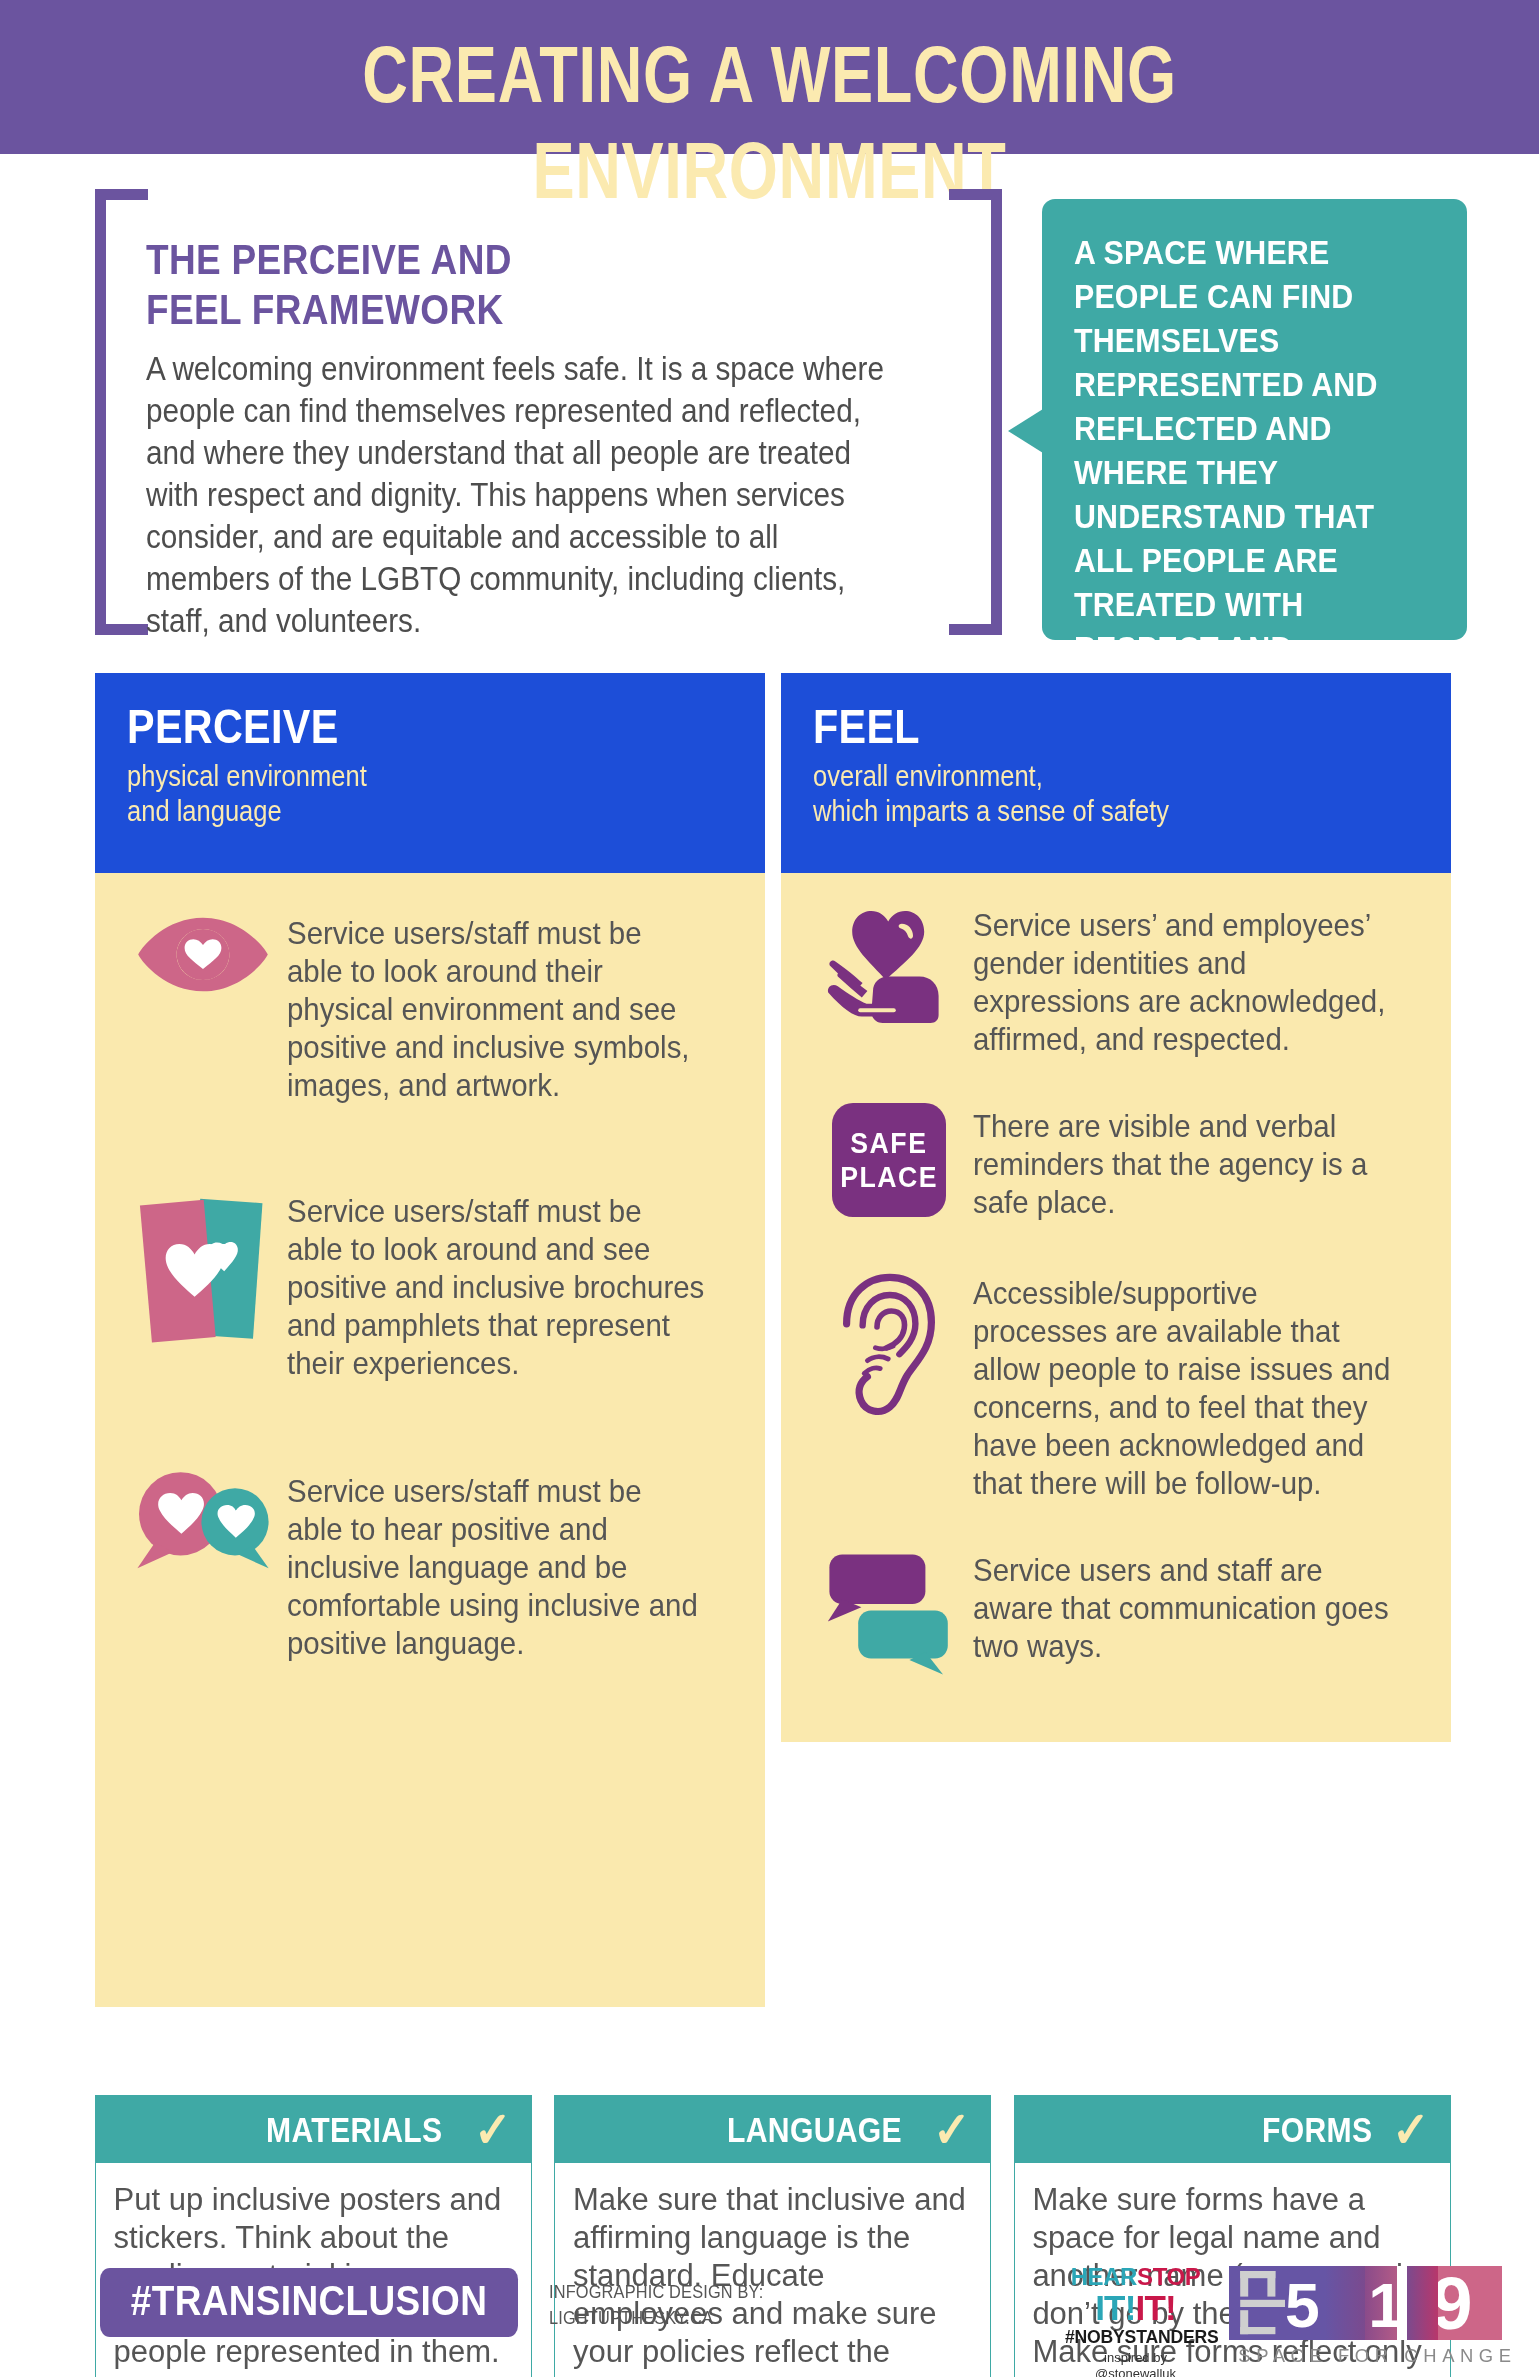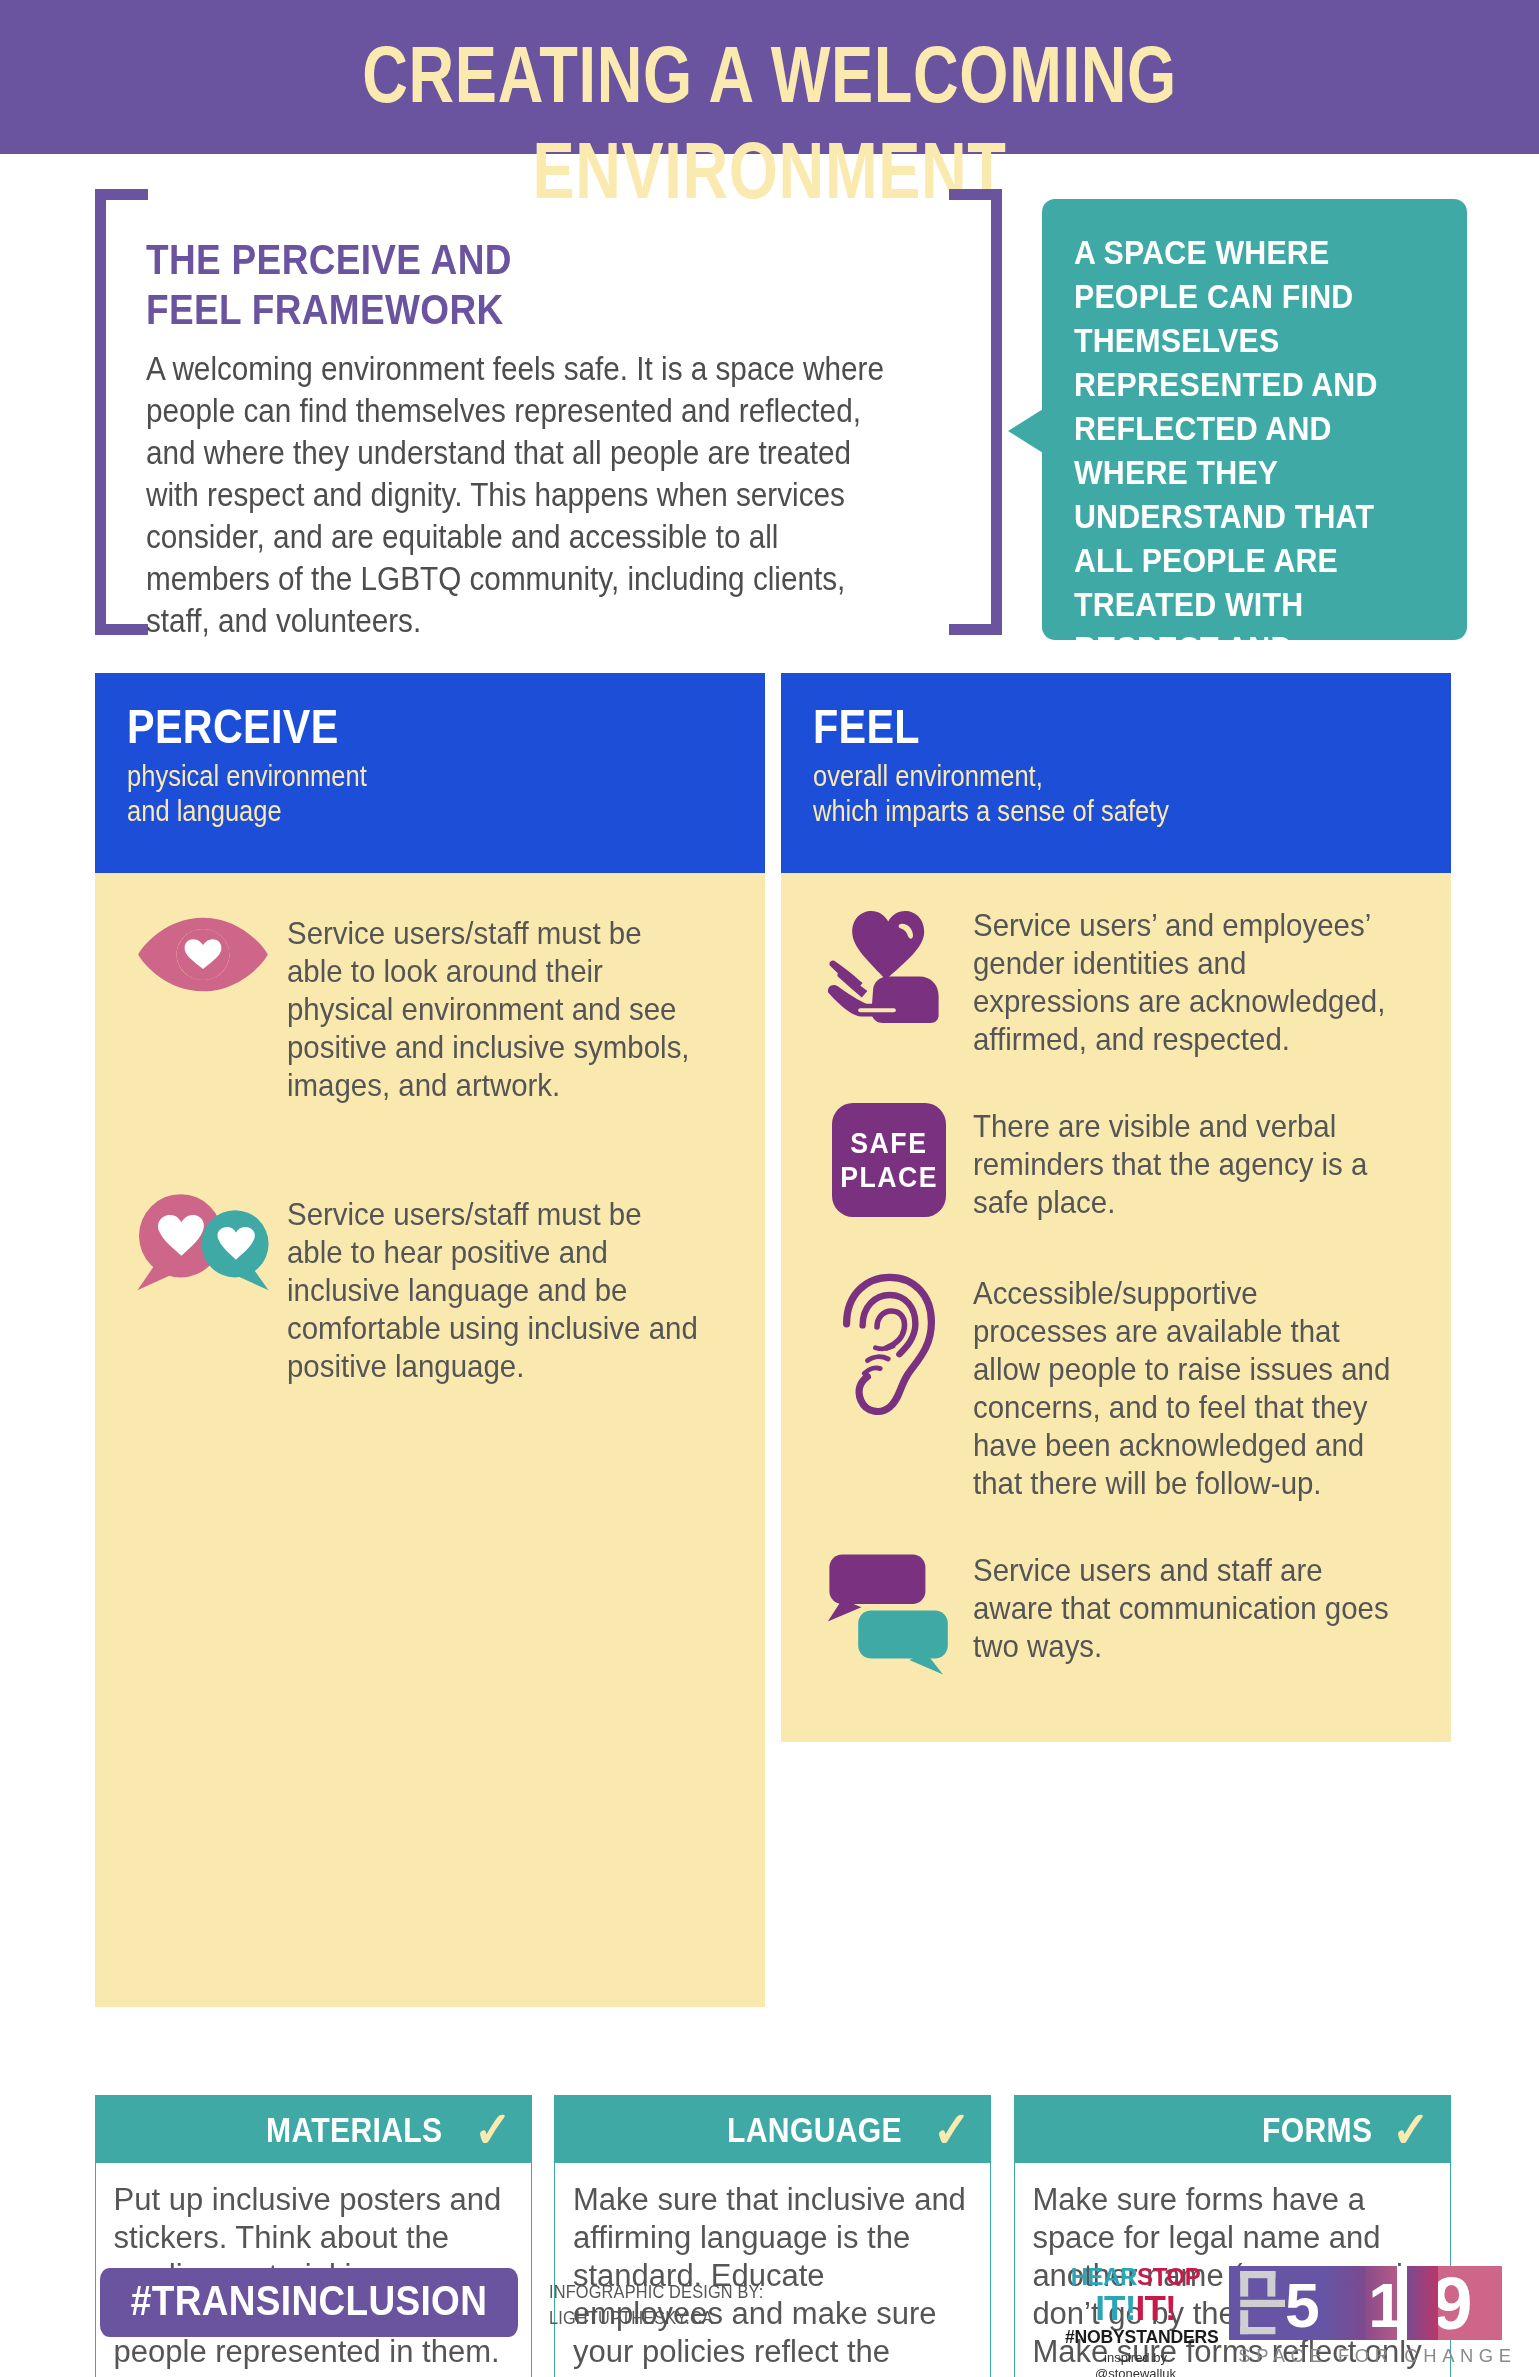--- a/index.html
+++ b/index.html
@@ -244,20 +244,31 @@
         <svg class="ico" width="136" height="87" viewBox="0 0 170 108">
           <path d="M85 8 C40 8 10 42 4 54 C10 66 40 100 85 100 C130 100 160 66 166 54 C160 42 130 8 85 8 Z
                    M85 22 C103 22 118 36 118 54 C118 72 103 86 85 86 C67 86 52 72 52 54 C52 36 67 22 85 22 Z" fill="#cd6688"></path>
           <ellipse cx="85" cy="54" rx="33" ry="32" fill="#cd6688"></ellipse>
           <path d="M85 72 C72 62 62 55 62 46 C62 39 67 35 73 35 C78 35 82 38 85 42 C88 38 92 35 97 35 C103 35 108 39 108 46 C108 55 98 62 85 72 Z" fill="#ffffff"></path>
         </svg>
       </div>
       <div class="item-text">Service users/staff must be able to look around their physical environment and see positive and inclusive symbols, images, and artwork.</div>
     </div>
 
+    <div class="item item-1">
+      <div class="item-icon">
+        <svg class="ico" width="140" height="172" viewBox="0 0 175 215">
+          <rect x="78" y="16" width="78" height="170" fill="#3fa9a5" transform="rotate(4 117 101)"></rect>
+          <rect x="16" y="18" width="80" height="172" fill="#cd6688" transform="rotate(-5 56 104)"></rect>
+          <path d="M112 70 C104 66 96 69 95 77 C94 86 103 94 114 104 C124 93 132 84 131 76 C130 68 122 65 115 70 Z" fill="#ffffff"></path>
+          <path d="M44 100 C36 84 44 70 58 70 C67 70 73 76 77 83 C81 76 87 70 96 70 C110 70 118 84 110 100 C103 114 88 126 77 136 C66 126 51 114 44 100 Z" fill="#ffffff"></path>
+        </svg>
+      </div>
+      <div class="item-text">Service users/staff must be able to look around and see positive and inclusive brochures and pamphlets that represent their experiences.</div>
+    </div>
 
     <div class="item item-2">
       <div class="item-icon">
         <svg class="ico" width="144" height="104" viewBox="0 0 180 130">
           <circle cx="62" cy="56" r="52" fill="#cd6688"></circle>
           <path d="M30 92 L8 124 L52 104 Z" fill="#cd6688"></path>
           <circle cx="130" cy="66" r="42" fill="#3fa9a5"></circle>
           <path d="M152 96 L172 124 L132 106 Z" fill="#3fa9a5"></path>
           <path d="M36 52 C30 40 38 30 49 30 C56 30 60 34 63 39 C66 34 71 30 77 30 C88 30 95 40 89 52 C84 63 72 73 63 81 C54 73 41 63 36 52 Z" fill="#ffffff"></path>
           <path d="M110 62 C105 53 111 45 120 45 C126 45 129 48 131 52 C134 48 137 45 143 45 C152 45 158 53 153 62 C149 71 139 79 131 86 C124 79 114 71 110 62 Z" fill="#ffffff"></path>

